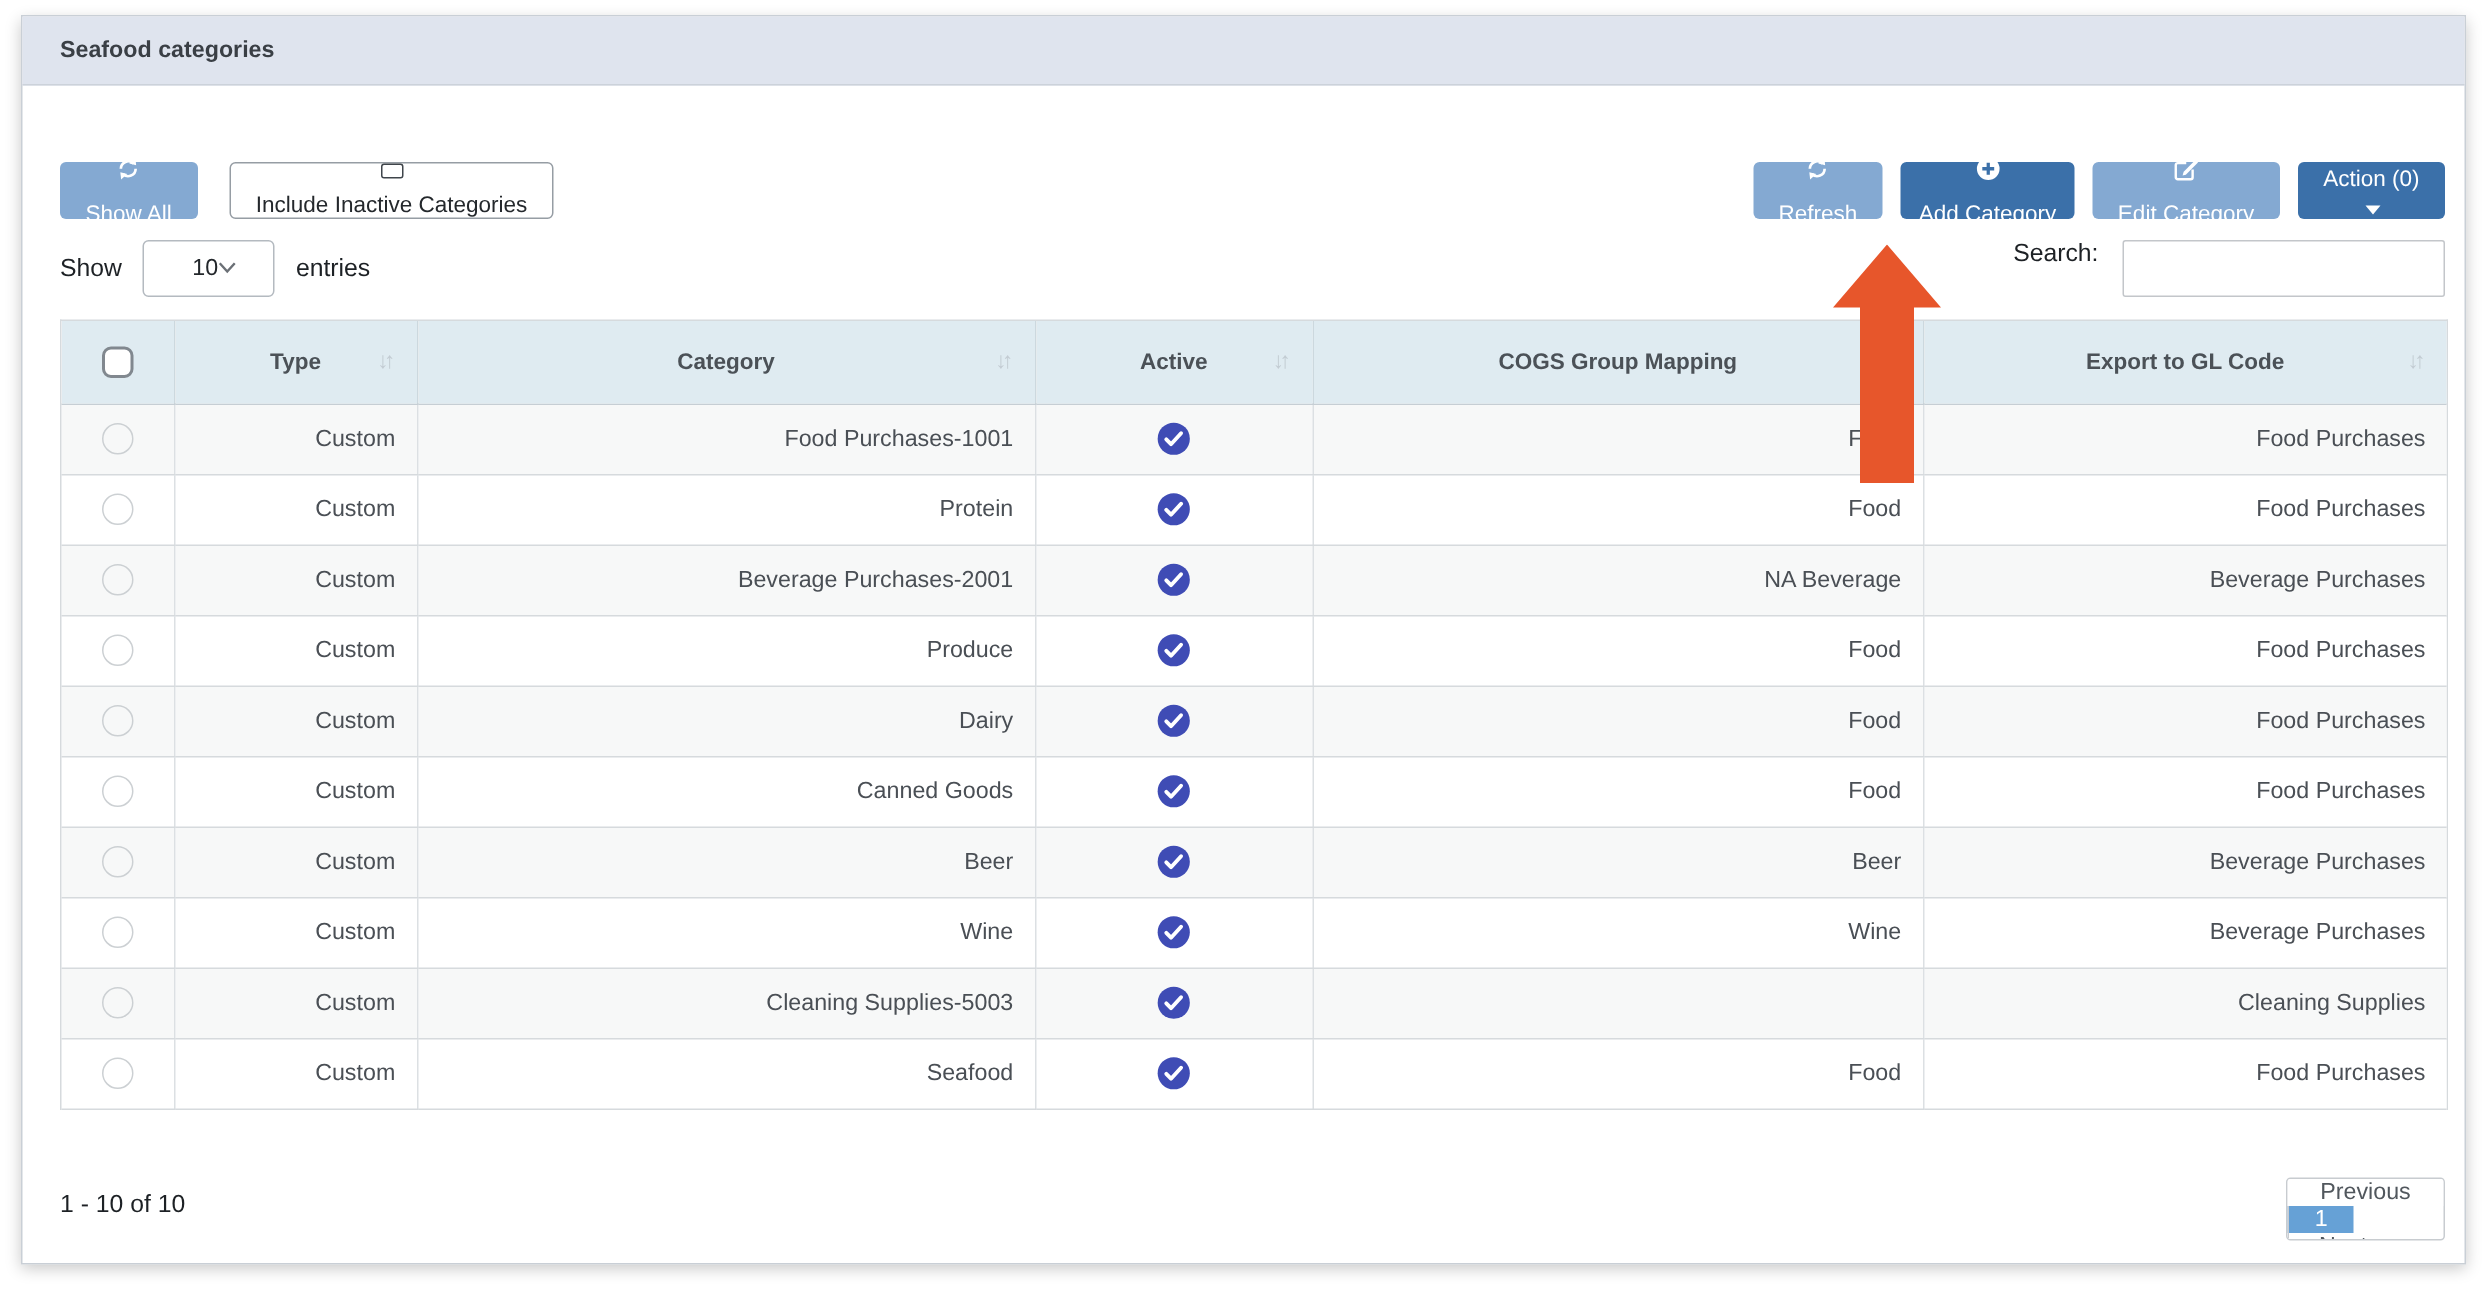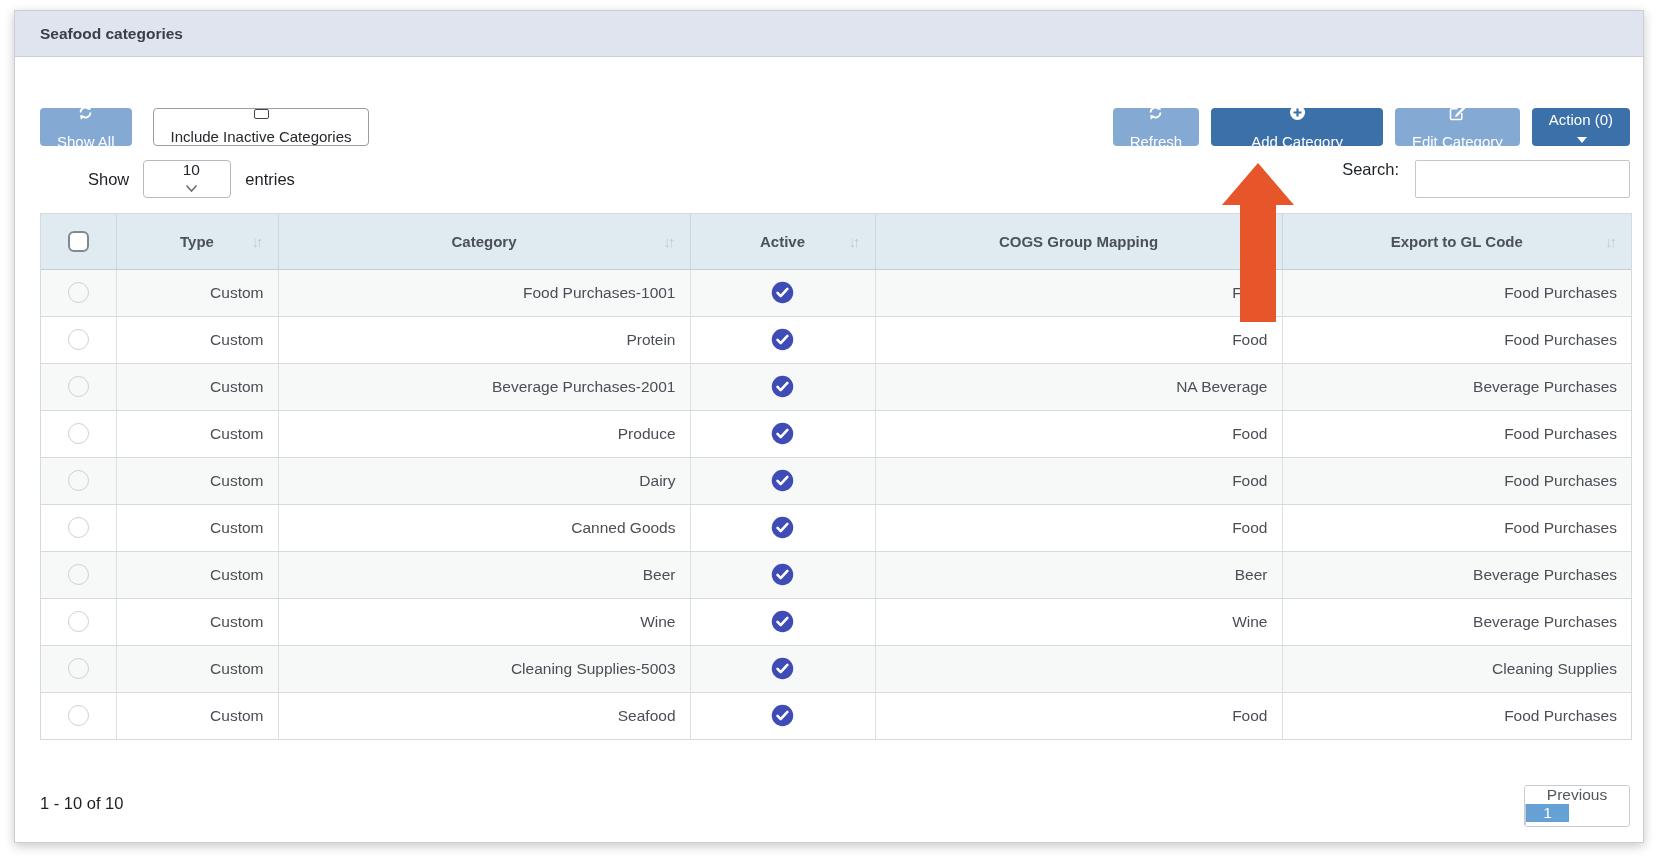--- a/index.html
+++ b/index.html
@@ -36,25 +36,25 @@
     border-radius: 2px; display: inline-block;
   }
   .caret-down {
     width: 0; height: 0; border-left: 5px solid transparent;
     border-right: 5px solid transparent; border-top: 6px solid #fff;
     display: inline-block; margin-left: 2px;
   }
 
   
   .controls-row { position: absolute; left: 25px; right: 13px; top: 149px; height: 38px; }
-  .show-entries { display: flex; align-items: center; gap: 14px; font-size: 16.5px; color: #1d2125; margin-left: 48px; }
+  .show-entries { display: flex; align-items: center; gap: 14px; font-size: 16.5px; color: #1d2125; }
   .select-box {
     width: 88px; height: 38px; border: 1px solid #b4bac0; border-radius: 4px;
     display: inline-flex; align-items: center; justify-content: center;
-    padding: 0 12px 0 20px; font-size: 15.5px; color: #23272b; background: #fff; cursor: pointer; flex-direction: column;
+    padding: 0 12px 0 20px; font-size: 15.5px; color: #23272b; background: #fff; cursor: pointer;
   }
   .search-wrap { position: absolute; right: 0; top: 0; display: flex; align-items: flex-start; gap: 16px;
     font-size: 16.5px; color: #1d2125; }
   .search-input {
     width: 215px; height: 38px; border: 1px solid #c3c6ca; border-radius: 2px;
     font-size: 15px; padding: 0 8px; color: #23272b; outline: none;
   }
 
   
   .table-wrap { position: absolute; left: 25px; top: 202px; width: 1592px;
@@ -147,21 +147,21 @@
       <span class="icon-svg">
         <svg width="17" height="17" viewBox="0 0 20 20">
           <path d="M4.2 10a5.8 5.8 0 0 1 10-4" stroke="#fff" stroke-width="2.1" fill="none"></path>
           <polygon points="15.6,1.6 16.2,7.2 10.8,5.8" fill="#fff"></polygon>
           <path d="M15.8 10a5.8 5.8 0 0 1-10 4" stroke="#fff" stroke-width="2.1" fill="none"></path>
           <polygon points="4.4,18.4 3.8,12.8 9.2,14.2" fill="#fff"></polygon>
         </svg>
       </span>
       <span>Refresh</span>
     </button>
-    <button class="btn btn-dark" style="padding:0 40px">
+    <button class="btn btn-dark" style="padding:0 12px">
       <span class="icon-svg">
         <svg width="17" height="17" viewBox="0 0 18 18">
           <circle cx="9" cy="9" r="8" fill="#fff"></circle>
           <path d="M9 4.8v8.4M4.8 9h8.4" stroke="#3b70a9" stroke-width="2.3"></path>
         </svg>
       </span>
       <span>Add Category</span>
     </button>
     <button class="btn btn-light">
       <span class="icon-svg">

